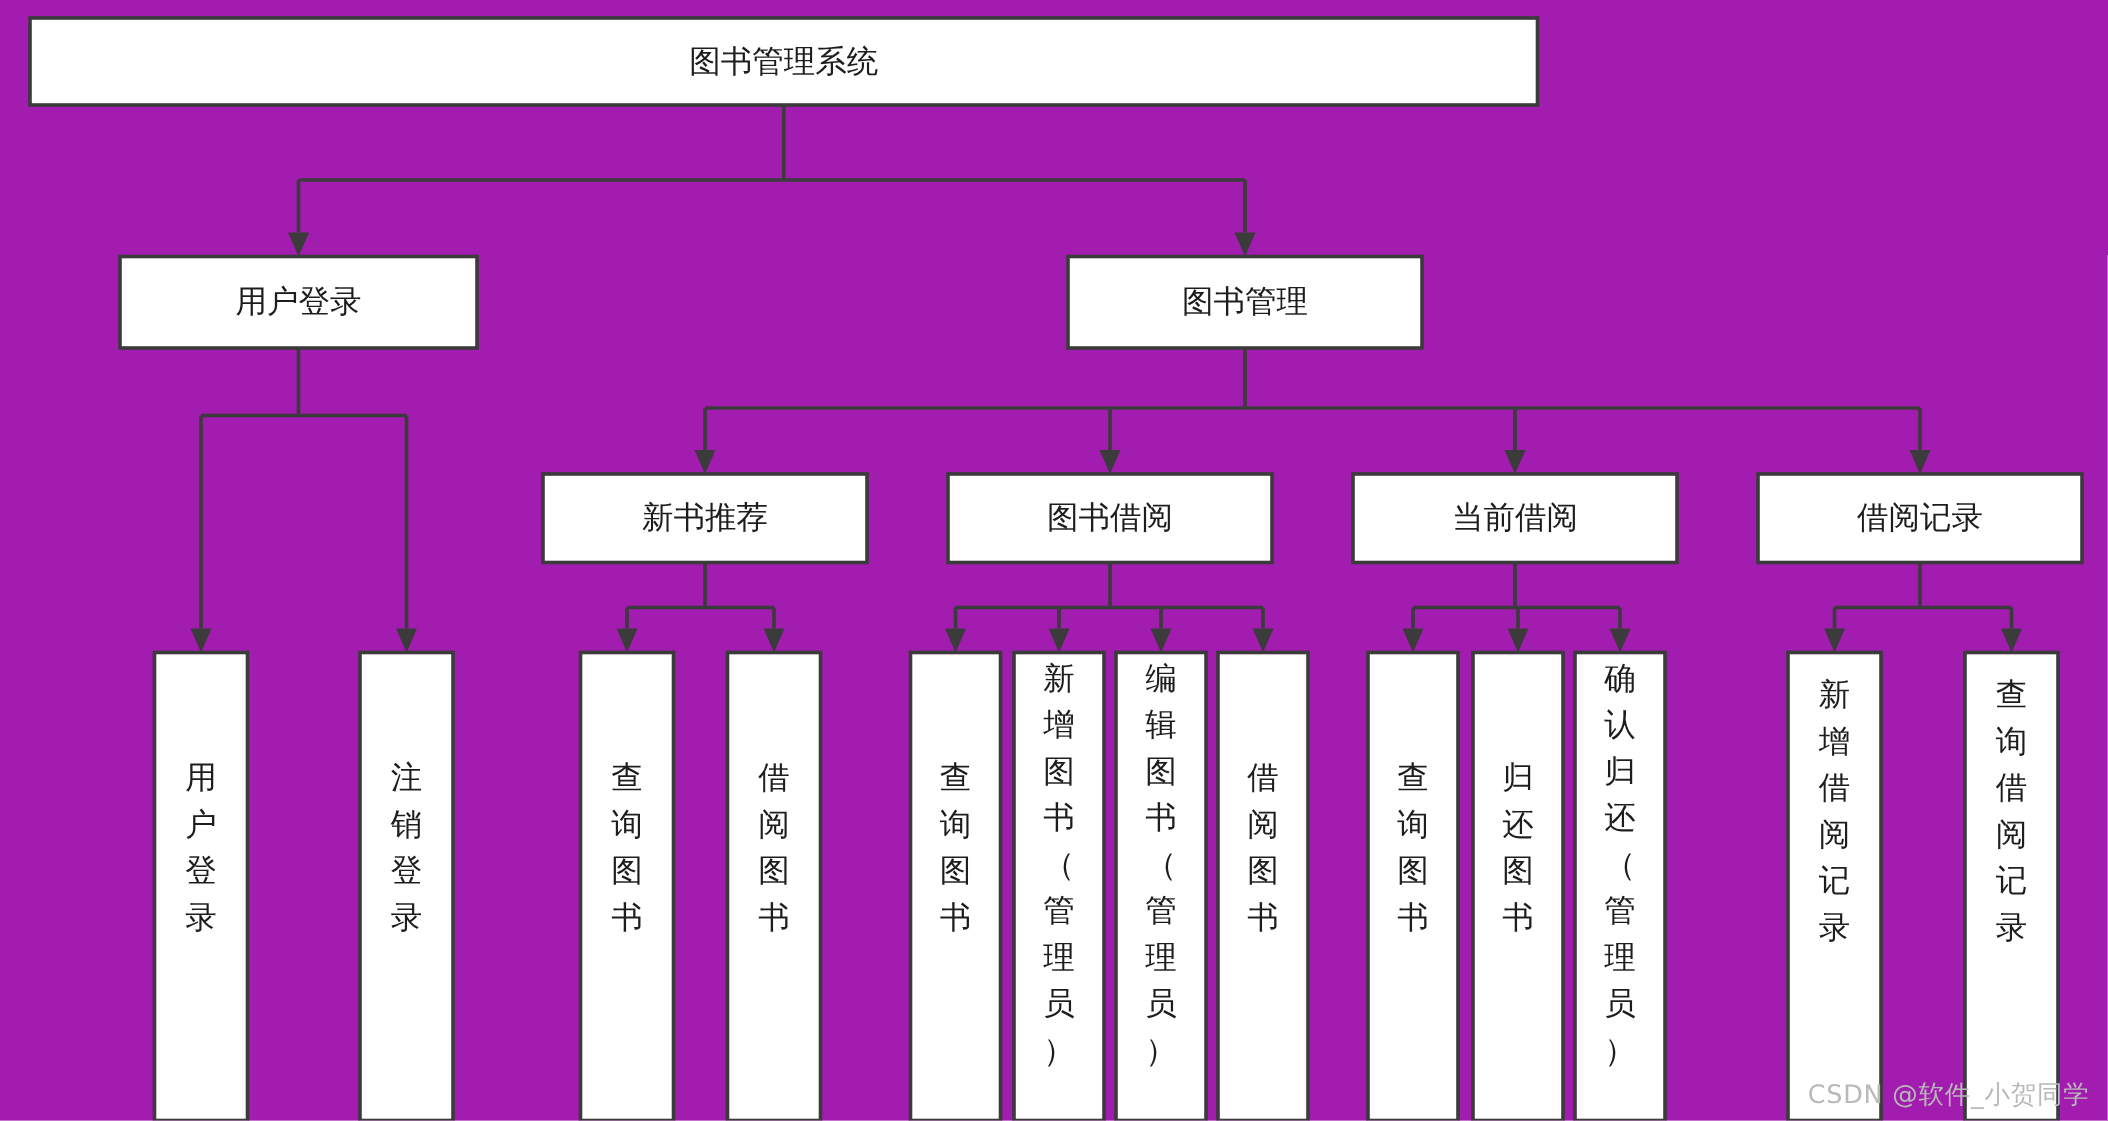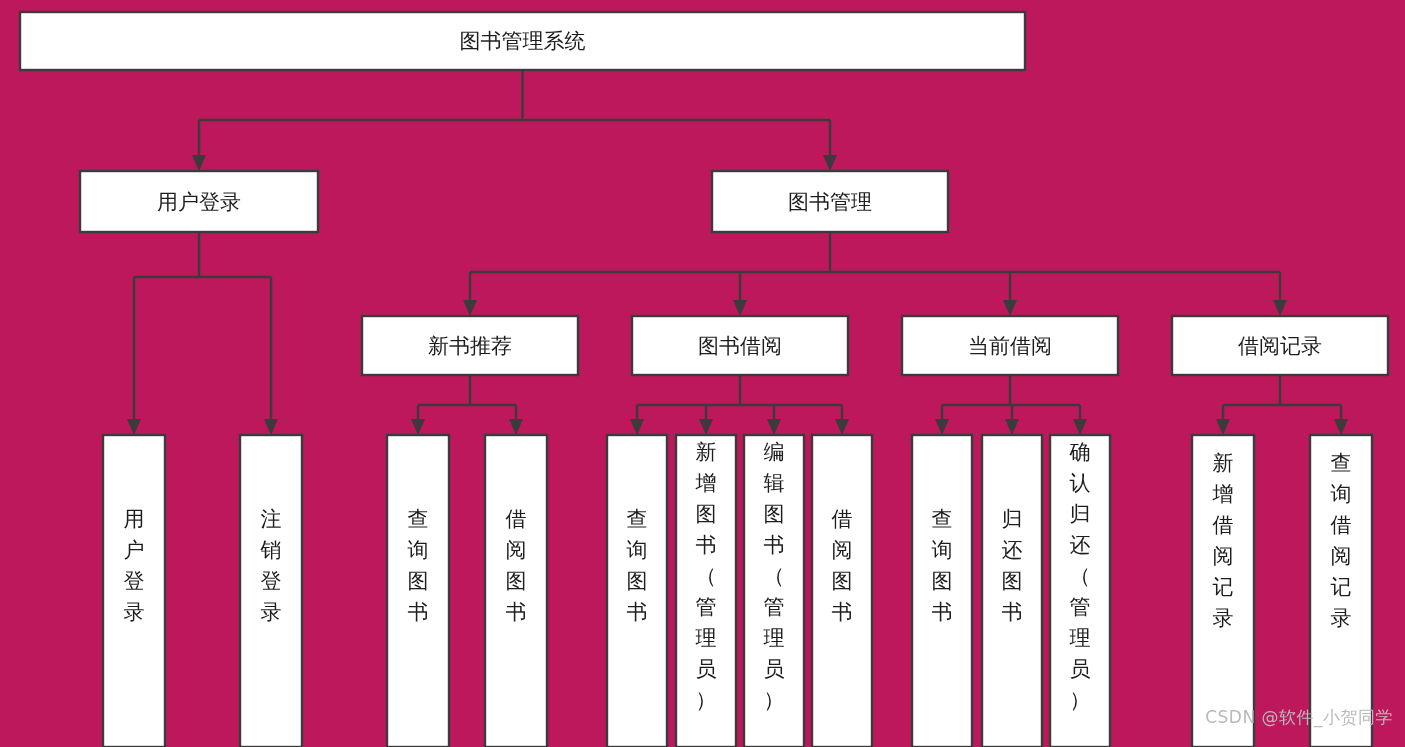--- a/index.html
+++ b/index.html
@@ -10,21 +10,21 @@
   body {
     width: 1405px;
     height: 747px;
     overflow: hidden;
     font-family: "DejaVu Sans", "Liberation Sans", sans-serif;
   }
   #diagram-root {
     position: relative;
     width: 1405px;
     height: 747px;
-    background: #be185d;
+    background: #a21caf;
   }
   svg.diagram-canvas {
     position: absolute;
     top: 0;
     left: 0;
     width: 1405px;
     height: 747px;
     display: block;
   }
   .node-rect {
@@ -50,21 +50,21 @@
   }
   .node-label-v {
     font-family: "DejaVu Sans", "Liberation Sans", sans-serif;
     font-size: 21px;
     fill: #1d1d1d;
     text-anchor: middle;
   }
   .watermark-text {
     position: absolute;
     right: 12px;
-    bottom: 18px;
+    bottom: 6px;
     font-family: "DejaVu Sans", "Liberation Sans", sans-serif;
     font-size: 17px;
     color: #b9b9b9;
     white-space: nowrap;
     letter-spacing: 0.5px;
     pointer-events: none;
     margin-left: 12px;
   }
 </style>
 </head>

